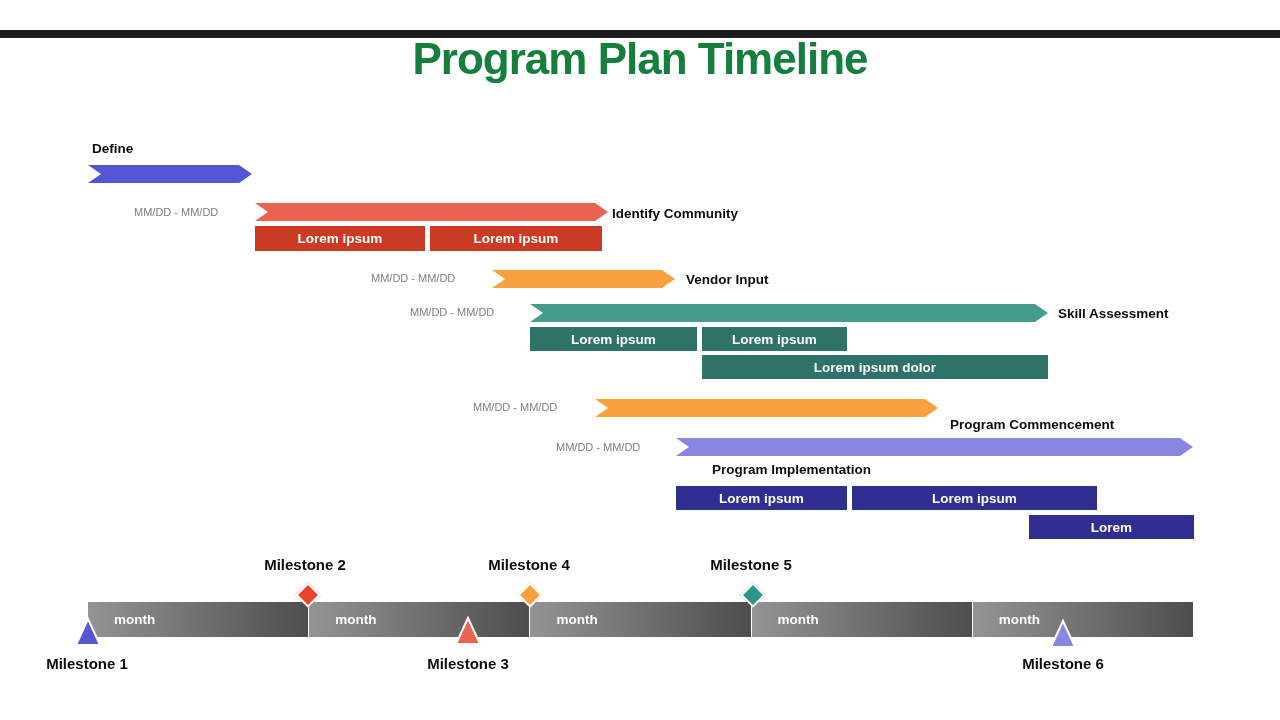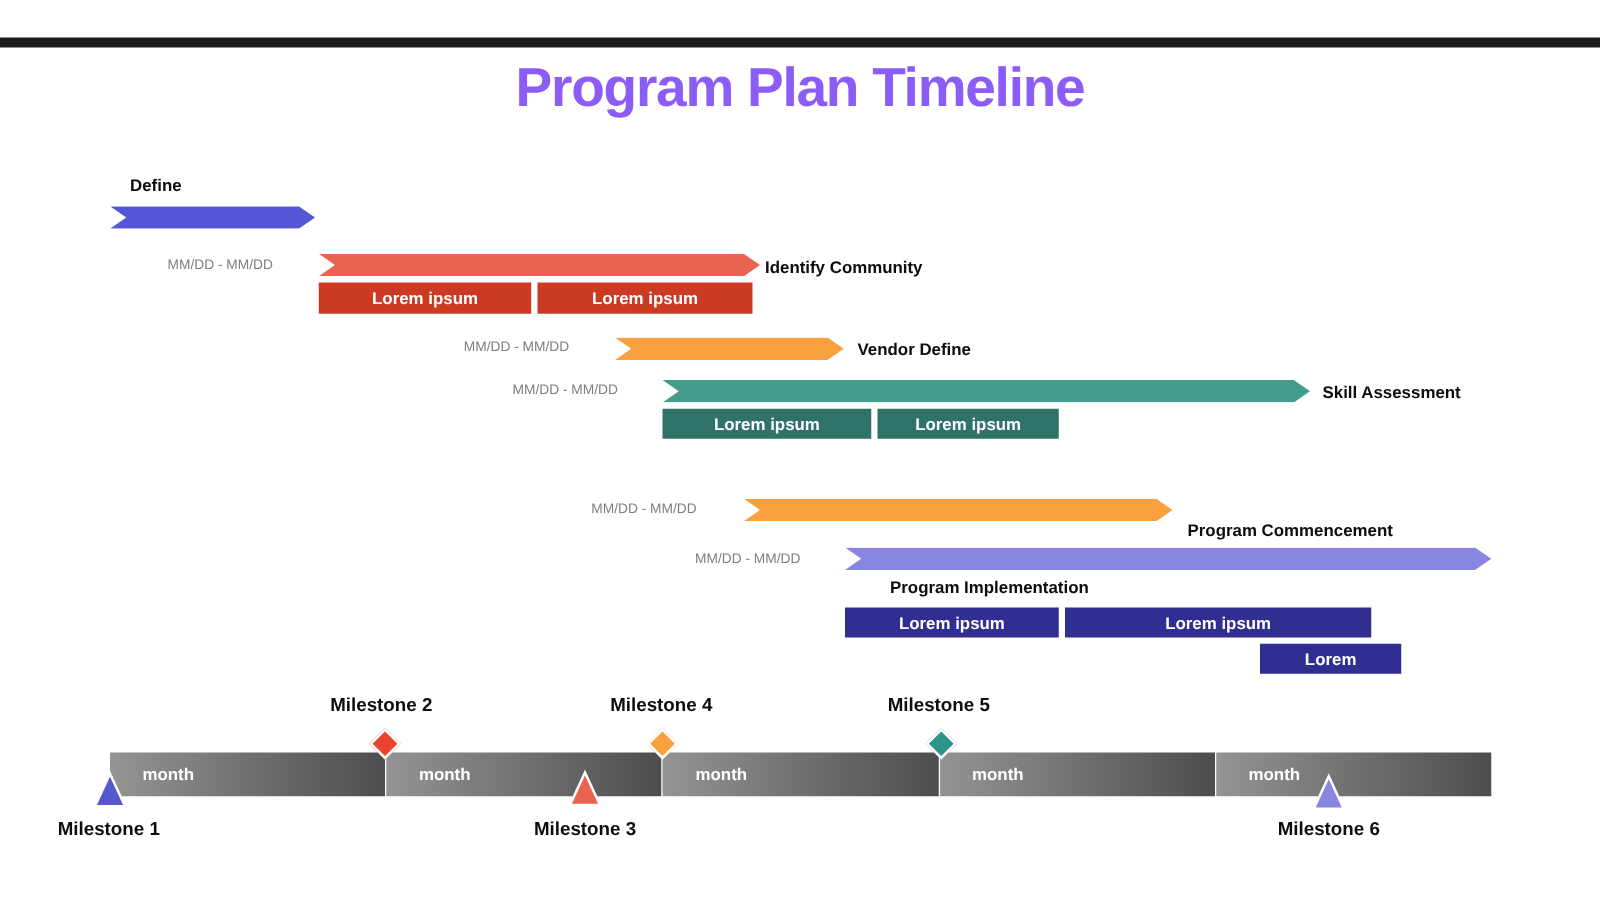--- a/index.html
+++ b/index.html
@@ -6,71 +6,72 @@
   .slide{position:relative;width:1280px;height:720px;background:#ffffff;overflow:hidden;
          font-family:"Liberation Sans",sans-serif;color:#111;}
   :root{
     --purple:#5556D5; --salmon:#EA6350; --darkred:#CB3A22; --orange:#F9A13E;
     --teal:#449C8D; --darkteal:#2F7267; --lilac:#8886E1; --navy:#302E90;
     --m1:#5757CE; --m2:#E8432C; --m3:#EA6350; --m4:#F9A13E; --m5:#2F9488; --m6:#8886E1;
     --datecol:#7F7F7F;
   }
   .abs{position:absolute;}
   .topbar{left:0;top:30px;width:1280px;height:8px;background:#1c1c1c;}
-  .title{left:0;top:46px;width:1280px;text-align:center;font-size:44px;font-weight:800;
-         letter-spacing:-1px;color:#8b5cf6;white-space:nowrap;}
+  .title{left:0;top:34px;width:1280px;text-align:center;font-size:44px;font-weight:800;
+         letter-spacing:-1px;color:#15803d;white-space:nowrap;}
   .chev{height:18px;clip-path:polygon(0 0,calc(100% - 13px) 0,100% 50%,calc(100% - 13px) 100%,0 100%,13px 50%);}
   .tname{font-size:13.5px;font-weight:bold;color:#0d0d0d;white-space:nowrap;}
   .date{width:110px;text-align:left;font-size:11px;color:var(--datecol);white-space:nowrap;}
   .sub{color:#fff;font-size:13.5px;font-weight:bold;text-align:center;white-space:nowrap;
        display:flex;align-items:center;justify-content:center;}
   .bar{left:88px;top:602px;width:1105px;height:35px;display:flex;gap:1px;}
   .seg{flex:1;background:linear-gradient(90deg,#949494 0%,#4d4d4d 100%);
        color:#fff;font-size:13.5px;font-weight:bold;display:flex;align-items:center;padding-left:26px;box-sizing:border-box;}
   .mslabel{width:140px;text-align:center;font-size:15px;font-weight:bold;color:#0d0d0d;white-space:nowrap;}
   .diamond{width:14px;height:14px;border:2px solid #fff;transform:rotate(45deg);}
 </style>
 </head>
 <body>
 
 <div class="slide">
 
   <div class="abs topbar"></div>
 
   <div class="abs title">Program Plan Timeline</div>
 
-  <div class="abs tname" style="left:104px;top:141px;">Define</div>
+  <div class="abs tname" style="left:92px;top:141px;">Define</div>
   <div class="abs chev" style="left:88px;top:165px;width:164px;background:var(--purple);"></div>
 
   <div class="abs date" style="left:134px;top:206px;">MM/DD - MM/DD</div>
   <div class="abs chev" style="left:255px;top:203px;width:353px;background:var(--salmon);"></div>
   <div class="abs tname" style="left:612px;top:206px;">Identify Community</div>
   <div class="abs sub" style="left:255px;top:226px;width:170px;height:25px;background:var(--darkred);">Lorem ipsum</div>
   <div class="abs sub" style="left:430px;top:226px;width:172px;height:25px;background:var(--darkred);">Lorem ipsum</div>
 
   <div class="abs date" style="left:371px;top:272px;">MM/DD - MM/DD</div>
   <div class="abs chev" style="left:492px;top:270px;width:183px;background:var(--orange);"></div>
-  <div class="abs tname" style="left:686px;top:272px;">Vendor Define</div>
+  <div class="abs tname" style="left:686px;top:272px;">Vendor Input</div>
 
   <div class="abs date" style="left:410px;top:306px;">MM/DD - MM/DD</div>
   <div class="abs chev" style="left:530px;top:304px;width:518px;background:var(--teal);"></div>
   <div class="abs tname" style="left:1058px;top:306px;">Skill Assessment</div>
   <div class="abs sub" style="left:530px;top:327px;width:167px;height:24px;background:var(--darkteal);">Lorem ipsum</div>
   <div class="abs sub" style="left:702px;top:327px;width:145px;height:24px;background:var(--darkteal);">Lorem ipsum</div>
+  <div class="abs sub" style="left:702px;top:355px;width:346px;height:24px;background:var(--darkteal);">Lorem ipsum dolor</div>
 
   <div class="abs date" style="left:473px;top:401px;">MM/DD - MM/DD</div>
   <div class="abs chev" style="left:595px;top:399px;width:343px;background:var(--orange);"></div>
   <div class="abs tname" style="left:950px;top:401px;margin-top:16px;">Program Commencement</div>
 
   <div class="abs date" style="left:556px;top:441px;">MM/DD - MM/DD</div>
   <div class="abs chev" style="left:676px;top:438px;width:517px;background:var(--lilac);"></div>
   <div class="abs tname" style="left:683px;top:462px;padding-left:29px;">Program Implementation</div>
   <div class="abs sub" style="left:676px;top:486px;width:171px;height:24px;background:var(--navy);">Lorem ipsum</div>
   <div class="abs sub" style="left:852px;top:486px;width:245px;height:24px;background:var(--navy);">Lorem ipsum</div>
-  <div class="abs sub" style="left:1008px;top:515px;width:113px;height:24px;background:var(--navy);">Lorem</div>
+  <div class="abs sub" style="left:1029px;top:515px;width:165px;height:24px;background:var(--navy);">Lorem</div>
 
   <div class="abs mslabel" style="left:235px;top:556px;">Milestone 2</div>
   <div class="abs mslabel" style="left:459px;top:556px;">Milestone 4</div>
   <div class="abs mslabel" style="left:681px;top:556px;">Milestone 5</div>
 
   <div class="abs bar">
     <div class="seg">month</div>
     <div class="seg">month</div>
     <div class="seg">month</div>
     <div class="seg">month</div>

